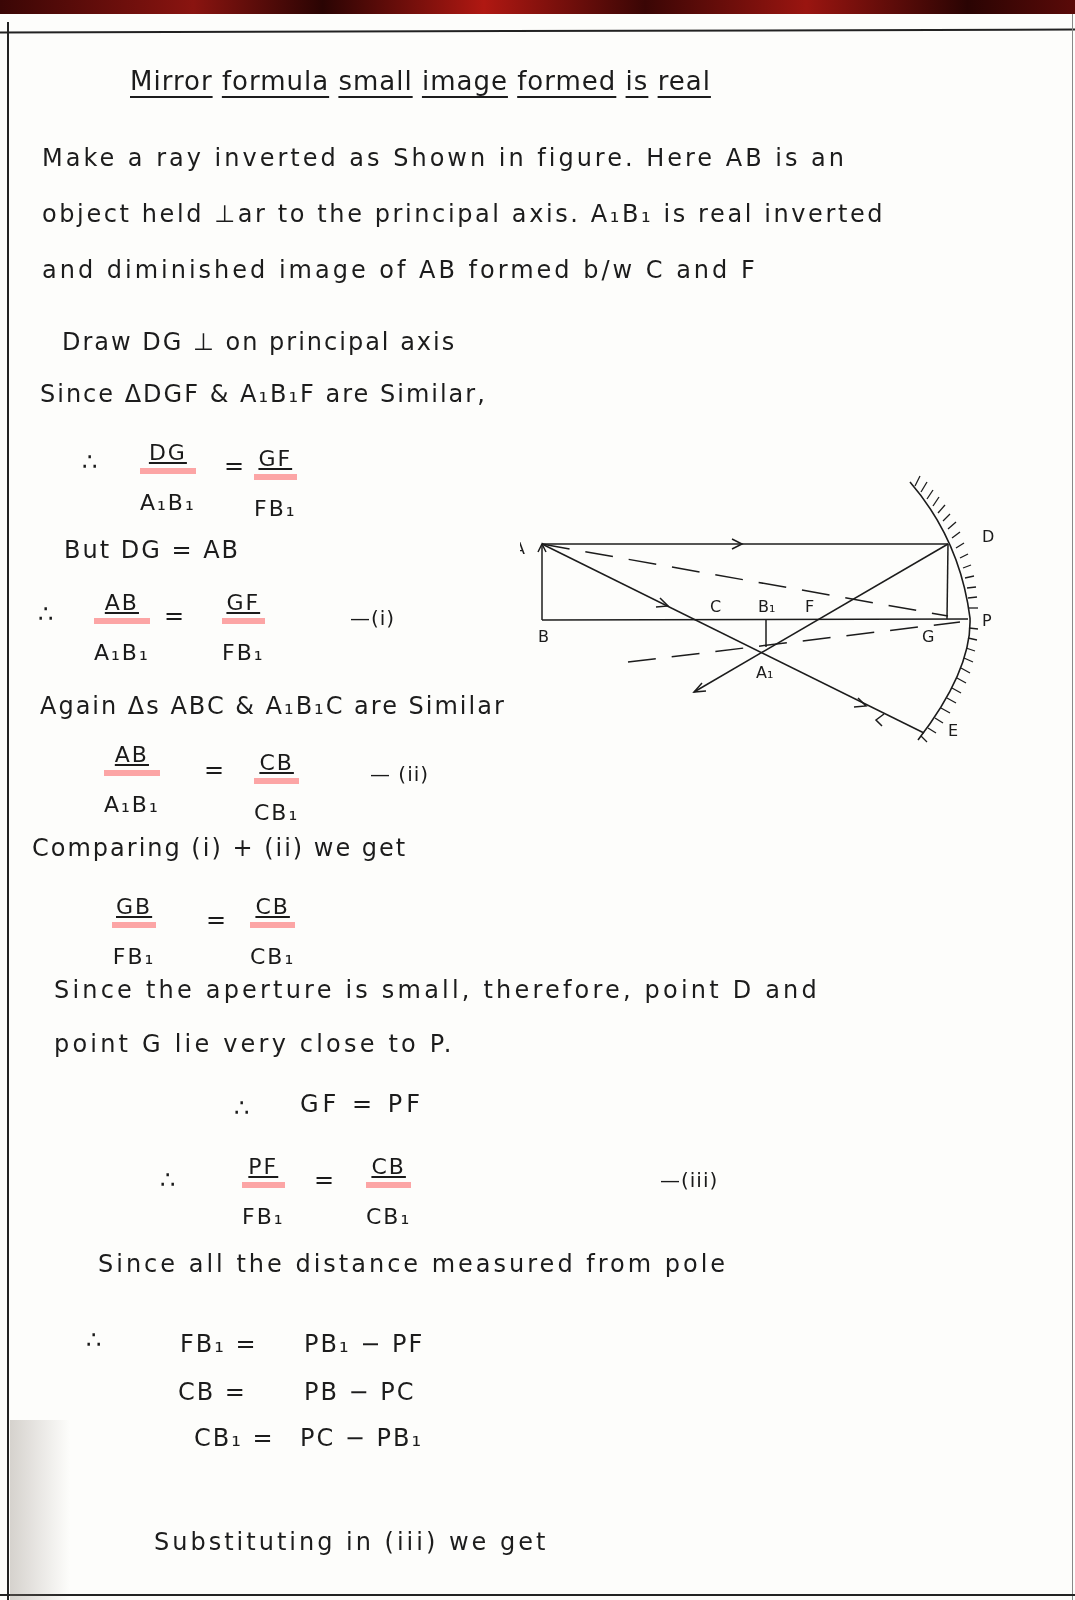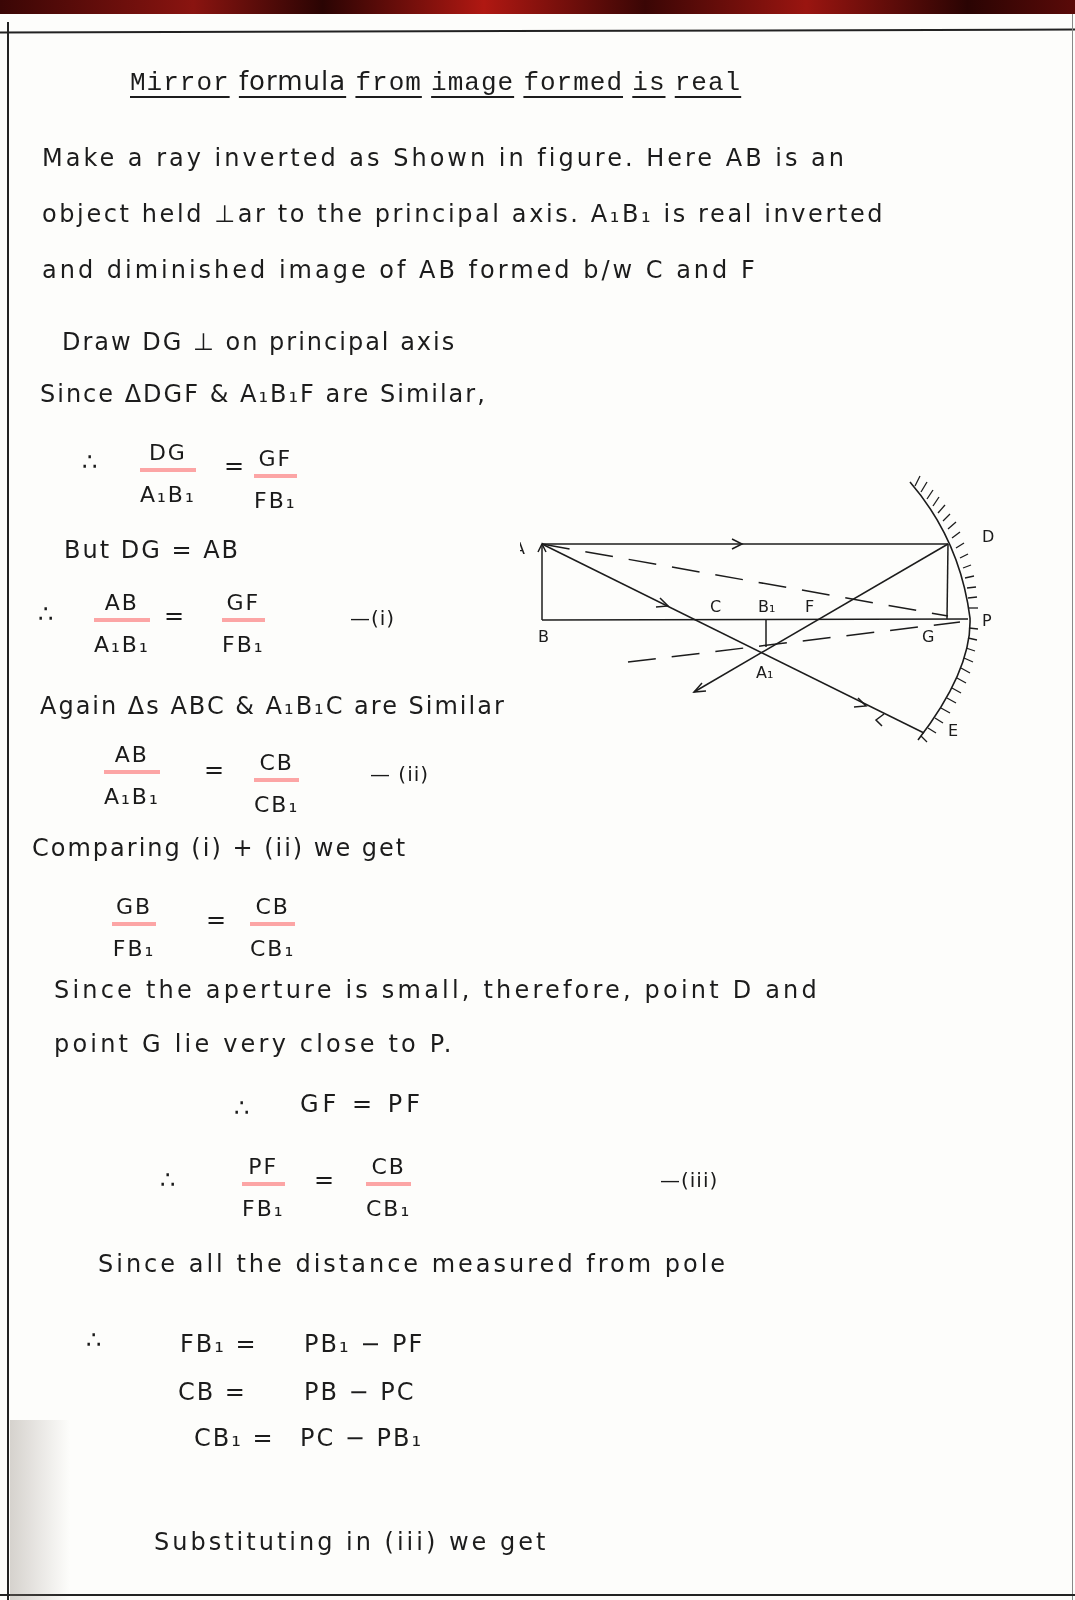--- a/index.html
+++ b/index.html
@@ -21,46 +21,46 @@
     position: absolute; left: 10px; top: 1420px; width: 60px; height: 180px;
     background: linear-gradient(90deg, rgba(140,130,120,0.35), rgba(255,255,255,0));
   }
 
   .hw {
     position: absolute; white-space: nowrap;
     font-family: "DejaVu Sans", sans-serif; font-weight: normal;
     font-size: 24px; letter-spacing: 2px; color: #1c1c1c;
   }
   .title { font-size: 26px; letter-spacing: 1px; }
-  .title u { text-decoration: underline; text-decoration-thickness: 2px; text-underline-offset: 6px; font-family: Liberation Mono, monospace; }
+  .title u { text-decoration: underline; text-decoration-thickness: 2px; text-underline-offset: 6px; }
 
   .frac { position: absolute; display: inline-block; text-align: center; font-size: 22px; letter-spacing: 2px; }
-  .frac .num { display: block; padding: 0 4px 3px; border-bottom: 4px solid #fca5a5; }
-  .frac .den { display: block; padding-top: 10px; }
+  .frac .num { display: block; padding: 0 4px 3px; border-bottom: 6px solid #fca5a5; text-decoration: underline; }
+  .frac .den { display: block; padding-top: 16px; }
 
   .sym { position: absolute; font-size: 24px; }
   .eqtag { position: absolute; font-size: 20px; letter-spacing: 1px; }
 
   svg.diagram { position: absolute; left: 520px; top: 470px; }
   svg.diagram text { font-family: "DejaVu Sans", sans-serif; font-size: 16px; fill: #1c1c1c; }
 </style>
 </head>
 <body>
 
 <div class="top-band"></div>
 <div class="sheet-top-line"></div>
 <div class="margin-left"></div>
 <div class="margin-right"></div>
 <div class="sheet-bottom-line"></div>
 <div class="shadow-left"></div>
 
 <div class="hw title" style="left:130px; top:66px;">
   <u>Mirror</u>
   <span style="text-decoration:underline; text-underline-offset:6px;text-align:center;">formula</span>
-  <u>from</u>
+  <u>small</u>
   <u>image</u>
   <u>formed</u>
   <u>is</u>
   <u>real</u>
 </div>
 
 <div class="hw" style="left:42px; top:144px; letter-spacing:3px;">Make a ray inverted as Shown in figure. Here AB is an</div>
 <div class="hw" style="left:42px; top:200px; letter-spacing:2.6px;">object held ⊥ar to the principal axis. A₁B₁ is real inverted</div>
 <div class="hw" style="left:42px; top:256px; letter-spacing:3px;">and diminished image of AB formed b/w C and F</div>
 <div class="hw" style="left:62px; top:312px;margin-top:16px;">Draw DG ⊥ on principal axis</div>

